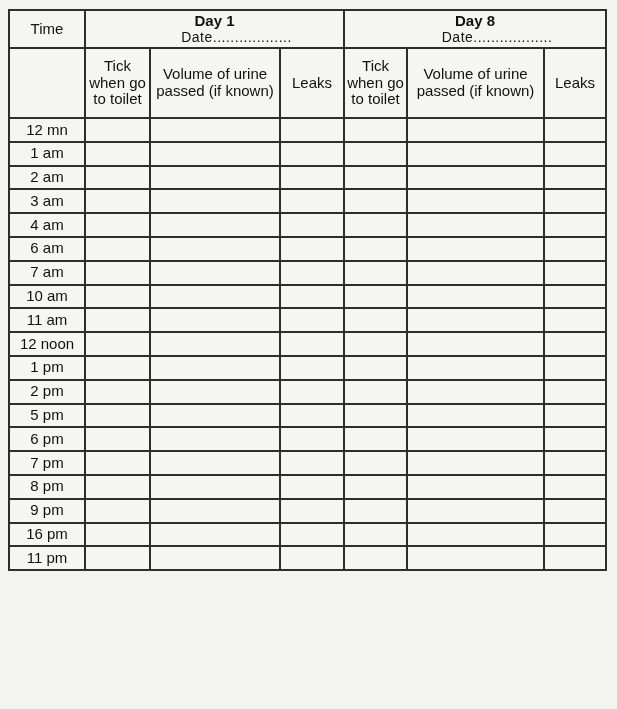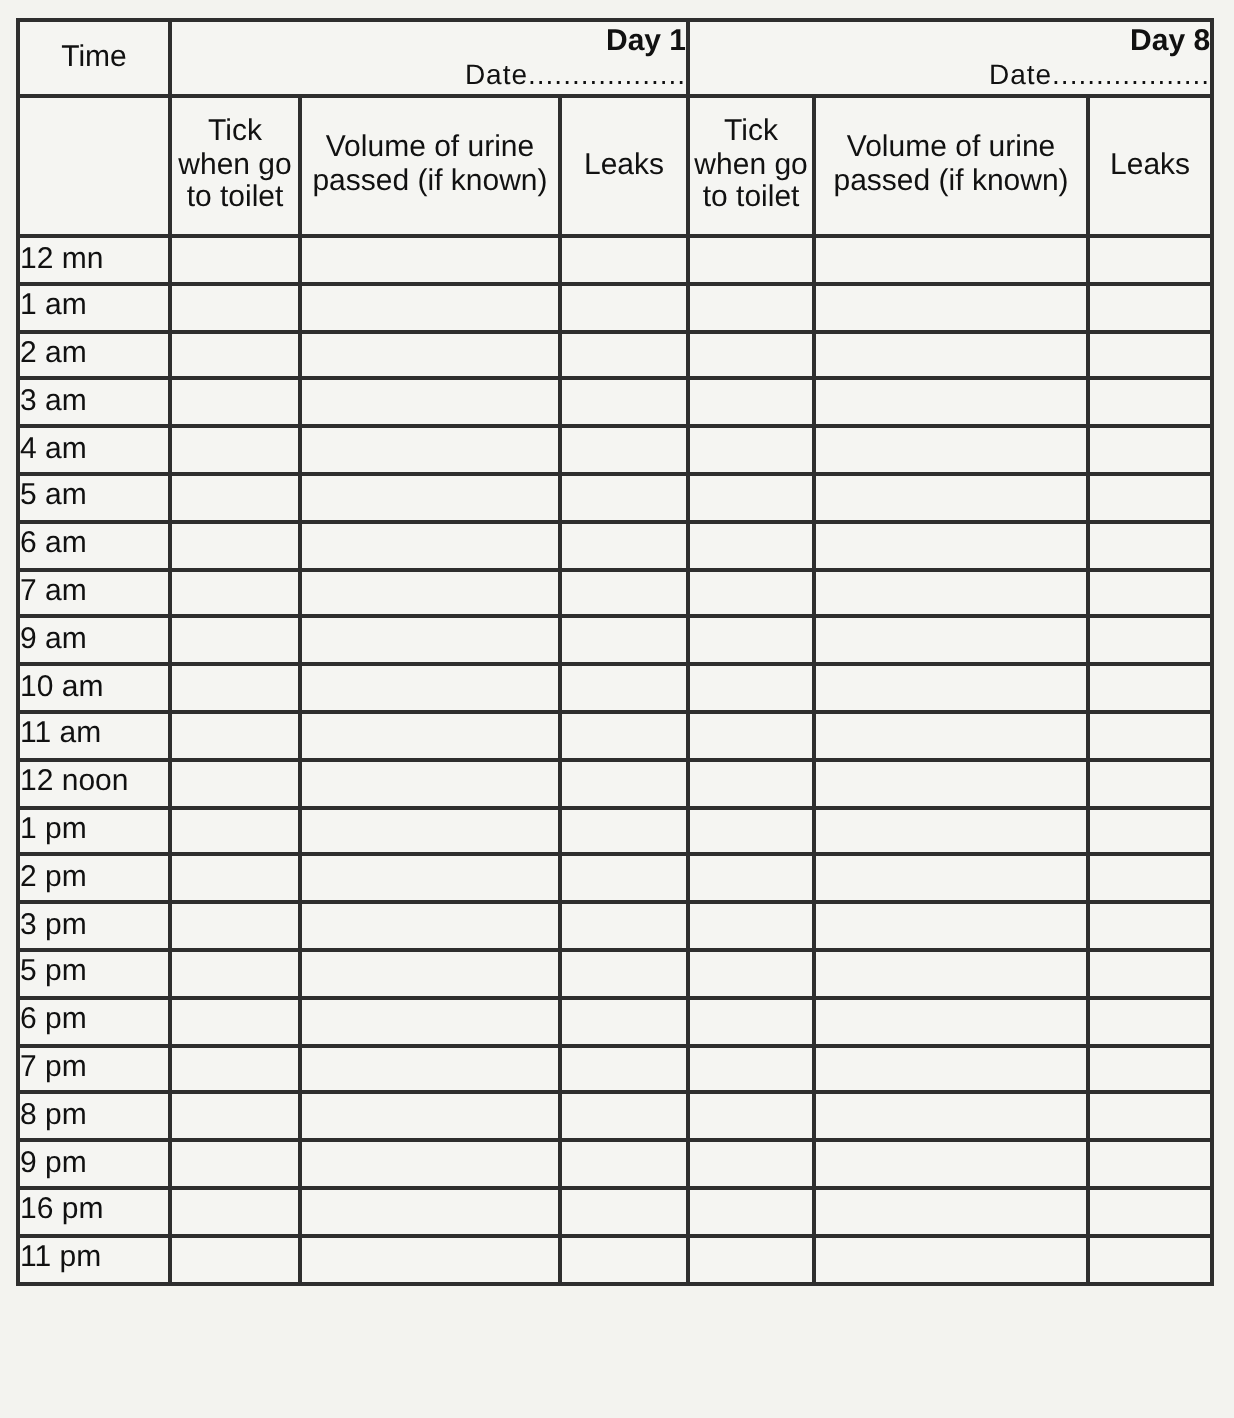--- a/index.html
+++ b/index.html
@@ -39,21 +39,21 @@
     vertical-align: middle;
   }
   
   tr.hdr-day { height: 38px; }
   th.time-head {
     font-weight: bold;
     text-align: center;
     vertical-align: middle;
   }
   th.day-head {
-    text-align: right;
+    text-align: center;
     vertical-align: top;
     padding-top: 1px;
   }
   .day-title {
     display: block;
     font-weight: bold;
     font-size: 15px;
   }
   .date-line {
     display: block;
@@ -66,20 +66,21 @@
   tr.hdr-cols { height: 70px; padding-left: 16px; }
   th.col-head {
     text-align: center;
     vertical-align: top;
     padding: 2px 3px 0 3px;
     font-size: 15px;
   }
   
   tbody tr { height: 23.8px; }
   td.time-cell {
+    text-align: center;
     vertical-align: middle;
     font-size: 15px;
   }
   td.entry-cell {
     background: #f5f5f2;
   }
 </style>
 </head>
 <body>
 
@@ -156,56 +157,38 @@
         <tr>
           <td class="time-cell">4 am</td>
           <td class="entry-cell"></td>
           <td class="entry-cell"></td>
           <td class="entry-cell"></td>
           <td class="entry-cell"></td>
           <td class="entry-cell"></td>
           <td class="entry-cell"></td>
         </tr>
         <tr>
-          <td class="time-cell">5 am</td>
-          <td class="entry-cell"></td>
-          <td class="entry-cell"></td>
-          <td class="entry-cell"></td>
-          <td class="entry-cell"></td>
-          <td class="entry-cell"></td>
-          <td class="entry-cell"></td>
-        </tr>
-        <tr>
           <td class="time-cell">6 am</td>
           <td class="entry-cell"></td>
           <td class="entry-cell"></td>
           <td class="entry-cell"></td>
           <td class="entry-cell"></td>
           <td class="entry-cell"></td>
           <td class="entry-cell"></td>
         </tr>
         <tr>
           <td class="time-cell">7 am</td>
           <td class="entry-cell"></td>
           <td class="entry-cell"></td>
           <td class="entry-cell"></td>
           <td class="entry-cell"></td>
           <td class="entry-cell"></td>
           <td class="entry-cell"></td>
         </tr>
         <tr>
-          <td class="time-cell">9 am</td>
-          <td class="entry-cell"></td>
-          <td class="entry-cell"></td>
-          <td class="entry-cell"></td>
-          <td class="entry-cell"></td>
-          <td class="entry-cell"></td>
-          <td class="entry-cell"></td>
-        </tr>
-        <tr>
           <td class="time-cell">10 am</td>
           <td class="entry-cell"></td>
           <td class="entry-cell"></td>
           <td class="entry-cell"></td>
           <td class="entry-cell"></td>
           <td class="entry-cell"></td>
           <td class="entry-cell"></td>
         </tr>
         <tr>
           <td class="time-cell">11 am</td>
@@ -229,29 +212,20 @@
           <td class="time-cell">1 pm</td>
           <td class="entry-cell"></td>
           <td class="entry-cell"></td>
           <td class="entry-cell"></td>
           <td class="entry-cell"></td>
           <td class="entry-cell"></td>
           <td class="entry-cell"></td>
         </tr>
         <tr>
           <td class="time-cell">2 pm</td>
-          <td class="entry-cell"></td>
-          <td class="entry-cell"></td>
-          <td class="entry-cell"></td>
-          <td class="entry-cell"></td>
-          <td class="entry-cell"></td>
-          <td class="entry-cell"></td>
-        </tr>
-        <tr>
-          <td class="time-cell">3 pm</td>
           <td class="entry-cell"></td>
           <td class="entry-cell"></td>
           <td class="entry-cell"></td>
           <td class="entry-cell"></td>
           <td class="entry-cell"></td>
           <td class="entry-cell"></td>
         </tr>
         <tr>
           <td class="time-cell">5 pm</td>
           <td class="entry-cell"></td>

